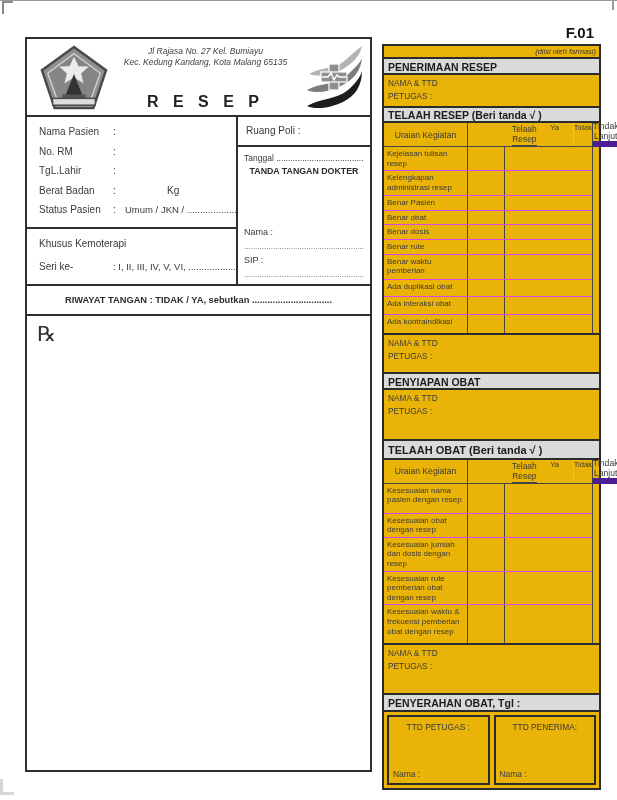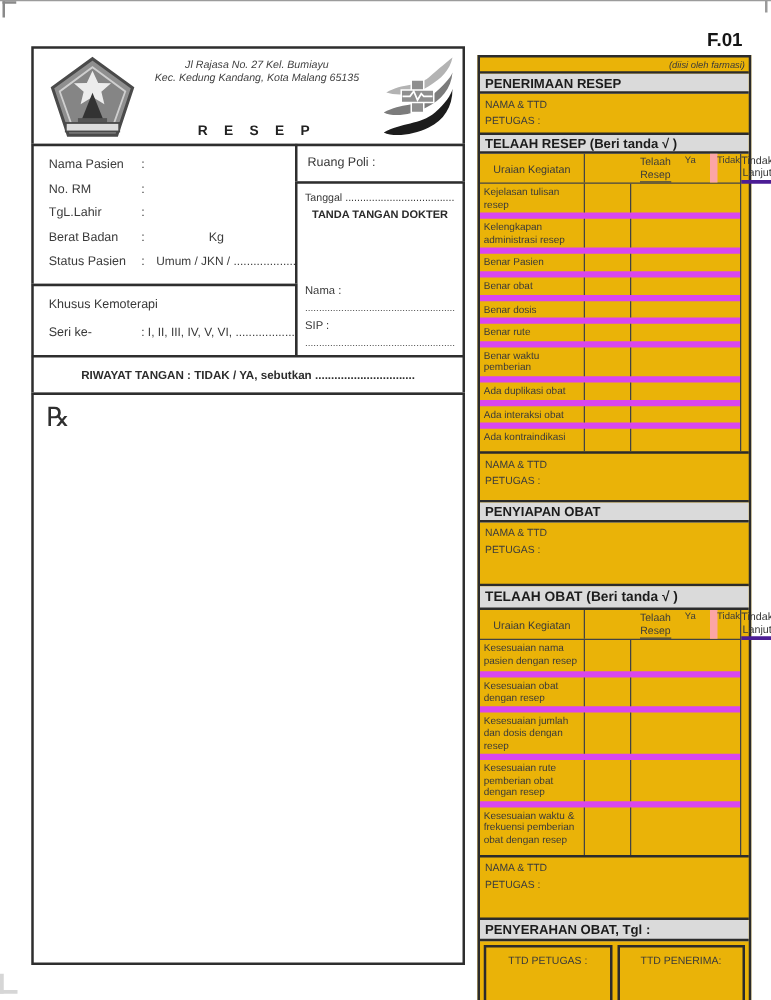--- a/index.html
+++ b/index.html
@@ -15,21 +15,21 @@
   
   .form-left { position:absolute; left:25px; top:37px; width:347px; height:735px; }
   .lbox { position:absolute; border:2px solid #2e2e2e; background:#fff; }
 
   .header-box { left:0; top:0; width:347px; height:80px; }
   .logo-pentagon { position:absolute; left:13px; top:6px; width:68px; height:66px; }
   .logo-cross { position:absolute; right:5px; top:5px; width:62px; height:68px; }
   .head-titles { position:absolute; left:84px; right:70px; top:7px; text-align:center; }
   .hosp-name { font-weight:bold; font-size:17px; letter-spacing:0.5px; color:#1d1d1d; }
   .hosp-addr { font-style:italic; font-size:8.5px; color:#3f3f3f; line-height:1.25; }
-  .resep-title { position:absolute; left:84px; right:70px; bottom:4px; text-align:center; font-weight:bold; font-size:11px; letter-spacing:5px; color:#222; }
+  .resep-title { position:absolute; left:84px; right:70px; bottom:4px; text-align:center; font-weight:bold; font-size:16px; letter-spacing:5px; color:#222; }
 
   .patient-box { left:0; top:78px; width:213px; height:114px; padding:9px 0 15px 12px; }
   .p-row { display:flex; font-size:10px; margin-bottom:8.5px; color:#3b3b3b; }
   .p-label { width:74px; }
   .p-sep { width:12px; }
   .p-val { flex:1; white-space:nowrap; overflow:hidden; font-size:9.5px; }
   .p-suffix { margin-left:42px; }
 
   .poli-box { left:211px; top:78px; width:136px; height:32px; padding:8px 0 0 8px; font-size:10px; }
   .doctor-box { left:211px; top:108px; width:136px; height:141px; padding:6px 6px 4px 6px; display:flex; flex-direction:column; font-size:9px; }
@@ -64,29 +64,29 @@
   .nama-block .line2 { margin-top:3px; }
 
   
   .ct { display:flex; border-bottom:2px solid #2b2b2b; font-size:8px; color:#3a3a3a; }
   .ct-main { flex:1; display:flex; flex-direction:column; }
   .ct-hd { display:flex; height:24px; border-bottom:1px solid #444;gap:44px; }
   .ct-hd-uraian { width:84px; border-right:1px solid #444; display:flex; align-items:center; justify-content:center; font-size:8.6px; }
   .ct-hd-right { flex:1; display:flex; }
   .ct-hd-group { flex:1; text-align:center; border-bottom:1px solid #444; font-size:8.4px; padding-top:1px; }
   .ct-hd-sub { flex:1; display:flex; }
-  .ct-hd-ya { width:37px; border-right:6px solid #fca5a5; text-align:center; font-size:7.6px; }
+  .ct-hd-ya { width:37px; border-right:1px solid #fca5a5; text-align:center; font-size:7.6px; }
   .ct-hd-tidak { flex:1; text-align:center; font-size:7.6px; }
-  .ct-row { display:flex; border-bottom:5px solid #d946ef; }
+  .ct-row { display:flex; border-bottom:1px solid #d946ef; }
   .ct-row:last-child { border-bottom:none; }
   .ct-label { width:84px; border-right:1px solid #444; padding:2px 3px; line-height:1.2; }
   .ct-ya { width:37px; border-right:1px solid #444; }
   .ct-tidak { flex:1; }
   .ct-tindak { width:56px; border-left:1px solid #444; display:flex; flex-direction:column; }
-  .ct-tindak-hd { height:24px; border-bottom:3px solid #4c1d95; display:flex; align-items:center; justify-content:center; text-align:center; font-size:8.6px; line-height:1.15; }
+  .ct-tindak-hd { height:24px; border-bottom:6px solid #4c1d95; display:flex; align-items:center; justify-content:center; text-align:center; font-size:8.6px; line-height:1.15; }
   .ct-tindak-body { flex:1; }
 
   
   .ttd-row { display:flex; gap:4px; padding:3px; height:76px; }
   .ttd-box { flex:1; border:2px solid #2b2b2b; position:relative; }
   .ttd-title { text-align:center; margin-top:5px; font-size:8.4px; color:#3a3a3a; }
   .ttd-nama { position:absolute; left:4px; bottom:4px; font-size:8.4px; color:#3a3a3a; }
 </style>
 </head>
 <body>

